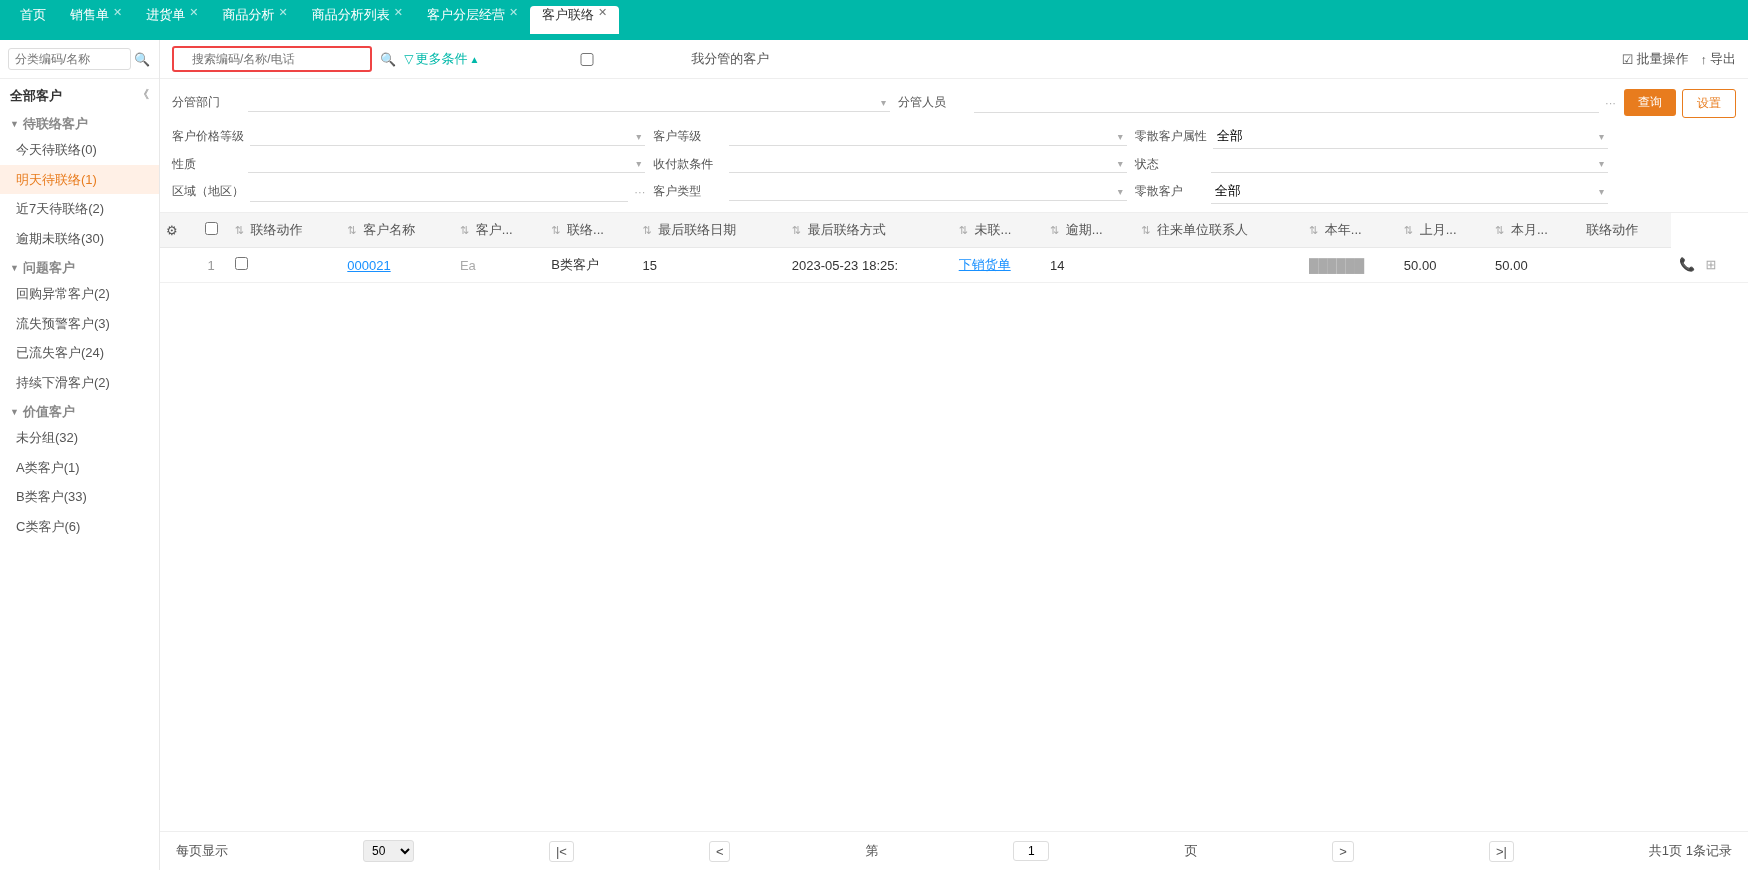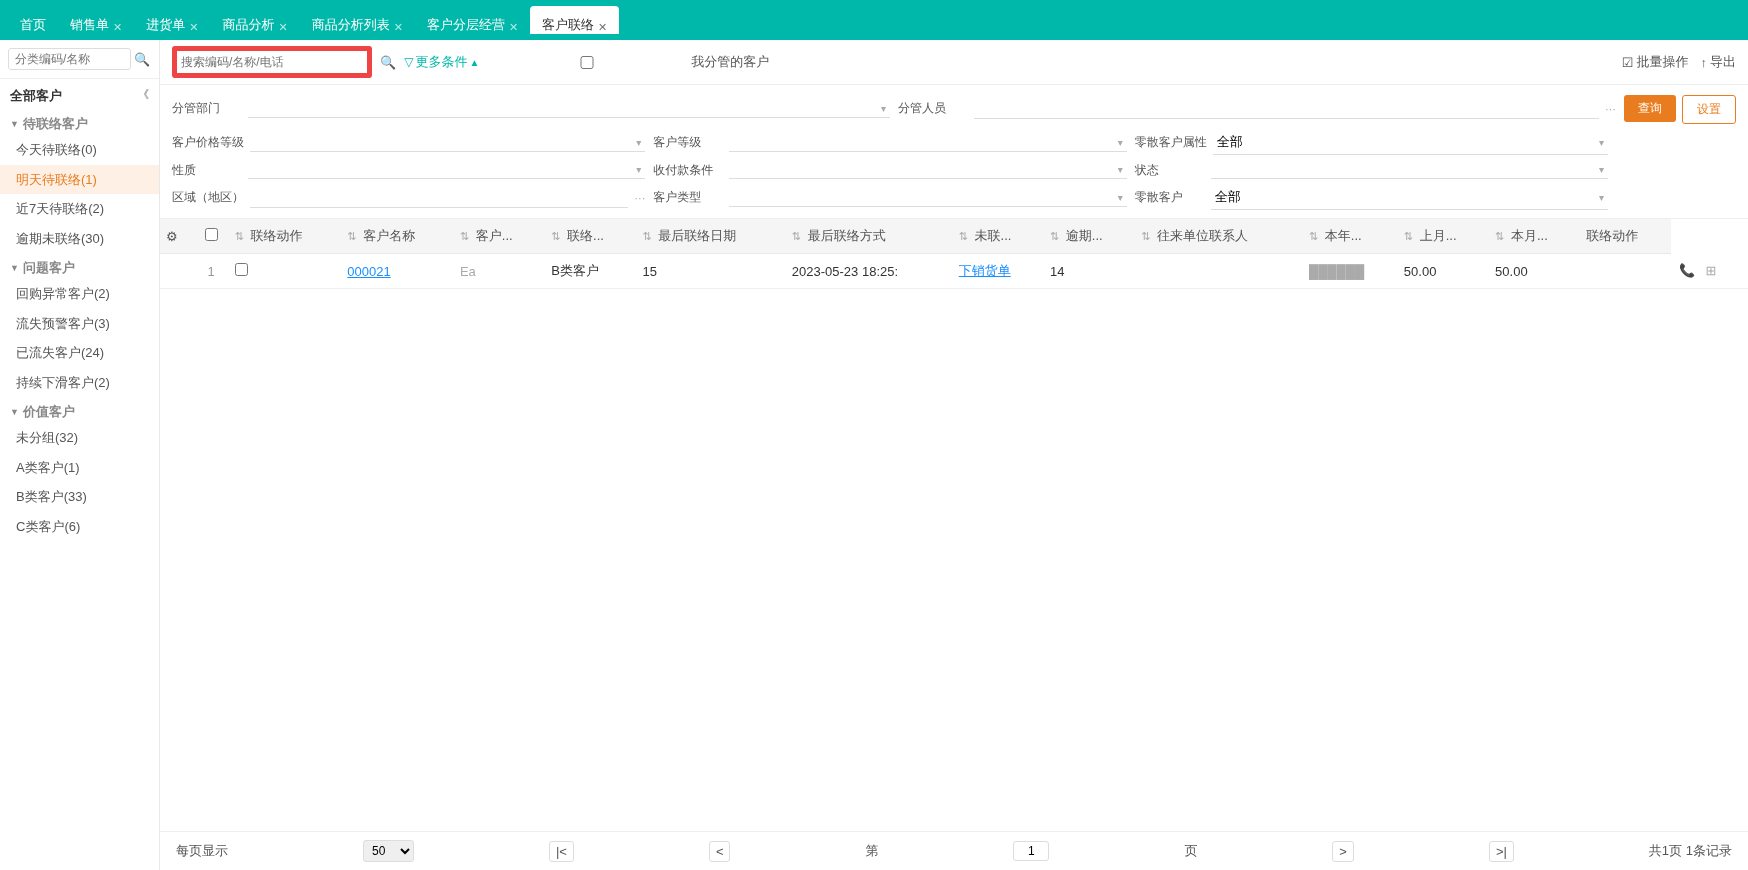--- a/index.html
+++ b/index.html
@@ -11,21 +11,21 @@
       height: 40px;
       display: flex;
       align-items: center;
       padding: 0 8px;
       color: white;
     }
     .top-nav .nav-item {
       padding: 0 12px;
       height: 28px;
       display: flex;
-      align-items: flex-end;
+      align-items: flex-start;
       cursor: pointer;
       color: white;
       font-size: 13px;
       white-space: nowrap;
     }
     .top-nav .nav-item.active {
       background: white;
       color: #333;
       border-radius: 4px 4px 0 0;
     }
@@ -107,23 +107,23 @@
     
     .filter-bar {
       background: white;
       padding: 6px 12px;
       display: flex;
       align-items: center;
       gap: 8px;
       border-bottom: 1px solid #eee;
     }
     .filter-bar input {
-      border: 5px solid #ef4444;
+      border: 2px solid #ef4444;
       border-radius: 3px;
-      padding: 4px 4px;
+      padding: 4px 18px;
       width: 200px;
       font-size: 12px;
       outline: none;
     }
     .filter-bar .search-btn {
       color: #aaa;
       cursor: pointer;
     }
     .more-filter-btn {
       color: #00b8a9;

